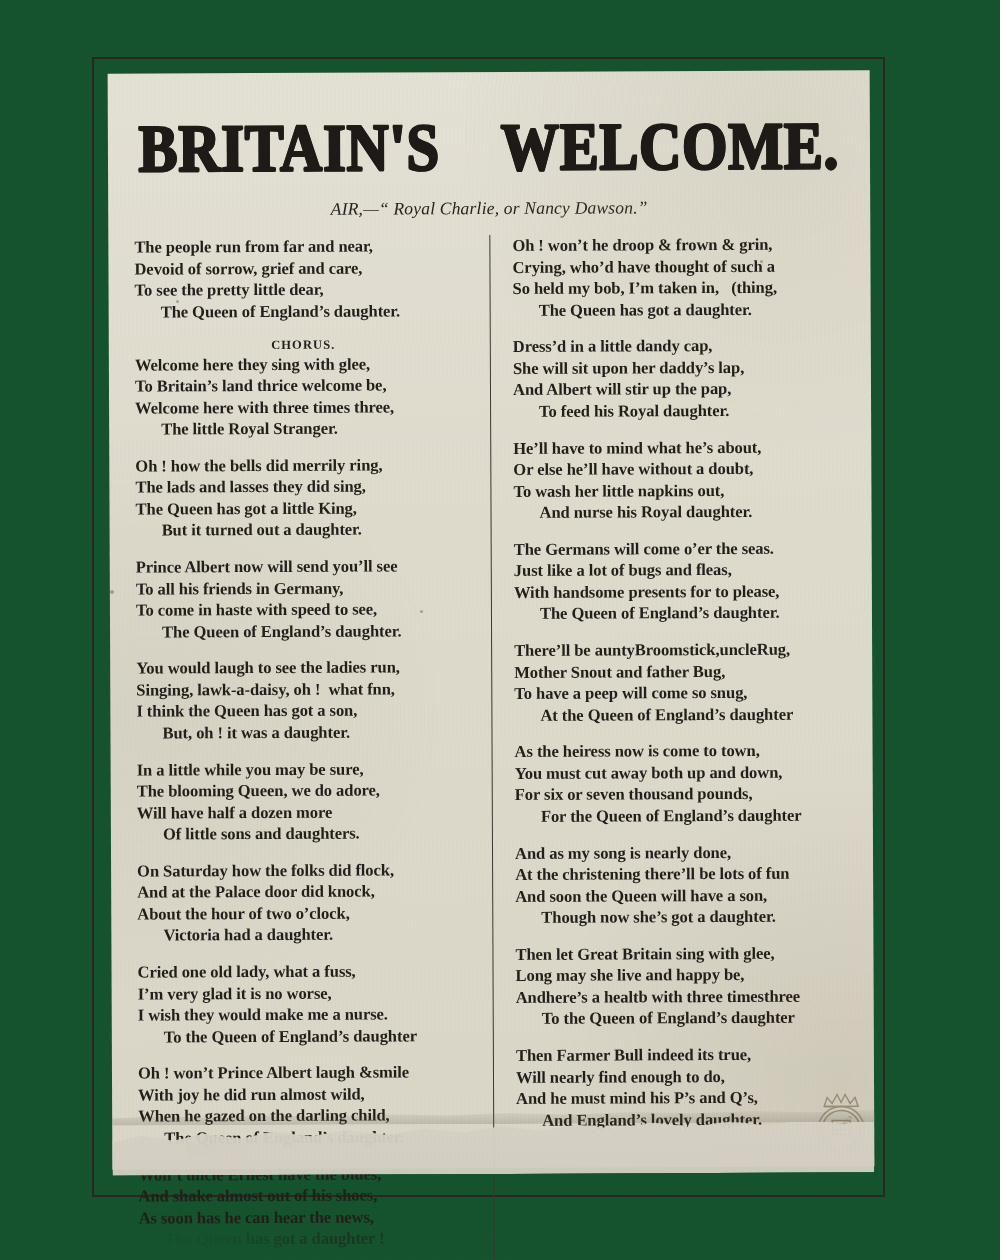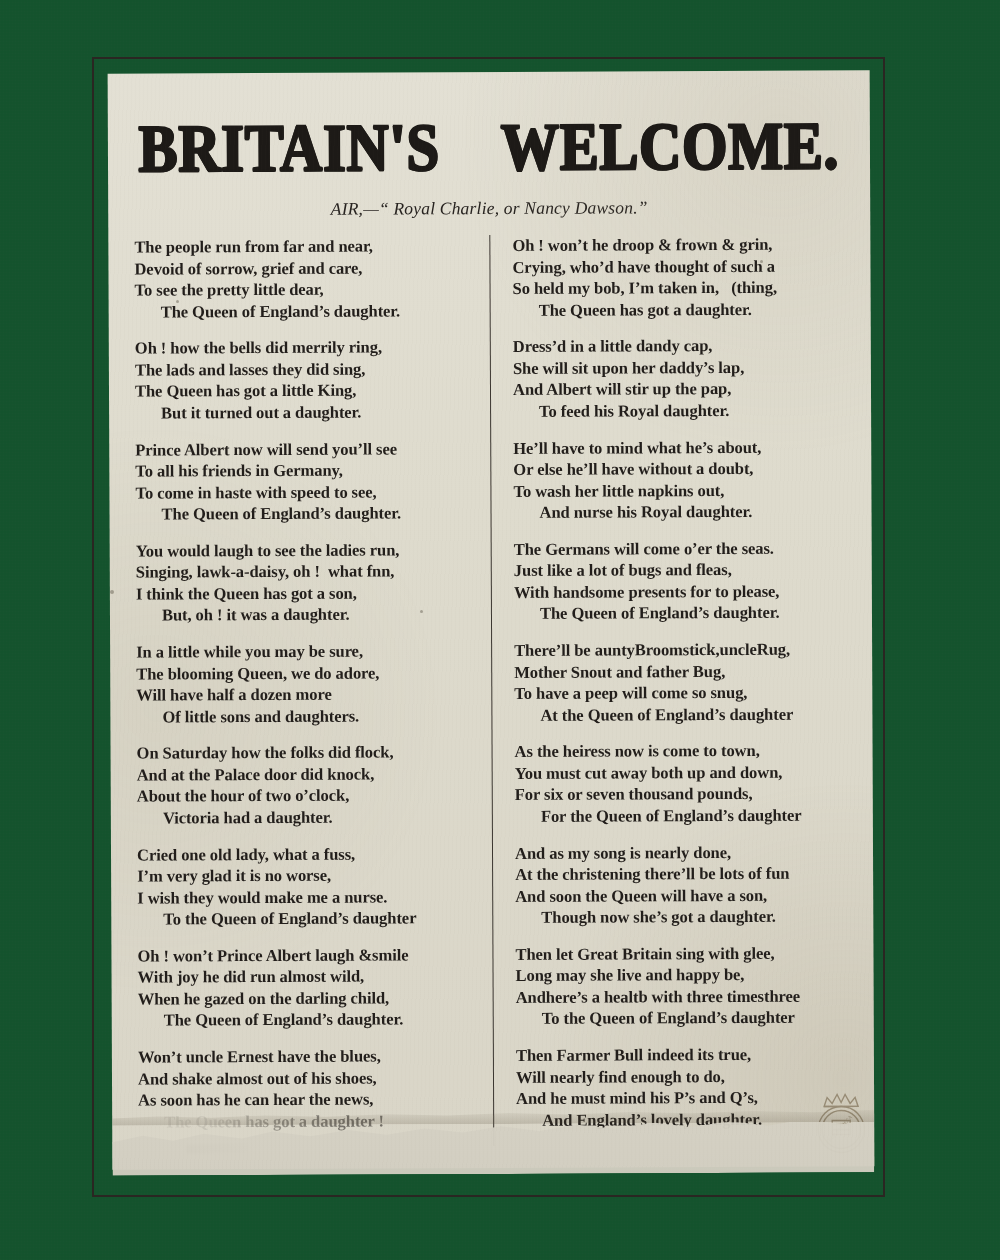--- a/index.html
+++ b/index.html
@@ -223,20 +223,27 @@
 
     <div class="air">AIR,—“ Royal Charlie, or Nancy Dawson.”</div>
 
     <div class="columns">
       <div class="col col-left">
           <div class="stanza">
             <div class="line">The people run from far and near,</div>
             <div class="line">Devoid of sorrow, grief and care,</div>
             <div class="line">To see the pretty little dear,</div>
             <div class="line indent">The Queen of England’s daughter.</div>
+          </div>
+          <div class="stanza">
+            <div class="chorus-label">CHORUS.</div>
+            <div class="line">Welcome here they sing with glee,</div>
+            <div class="line">To Britain’s land thrice welcome be,</div>
+            <div class="line">Welcome here with three times three,</div>
+            <div class="line indent">The little Royal Stranger.</div>
           </div>
           <div class="stanza">
             <div class="line">Oh ! how the bells did merrily ring,</div>
             <div class="line">The lads and lasses they did sing,</div>
             <div class="line">The Queen has got a little King,</div>
             <div class="line indent">But it turned out a daughter.</div>
           </div>
           <div class="stanza">
             <div class="line">Prince Albert now will send you’ll see</div>
             <div class="line">To all his friends in Germany,</div>

